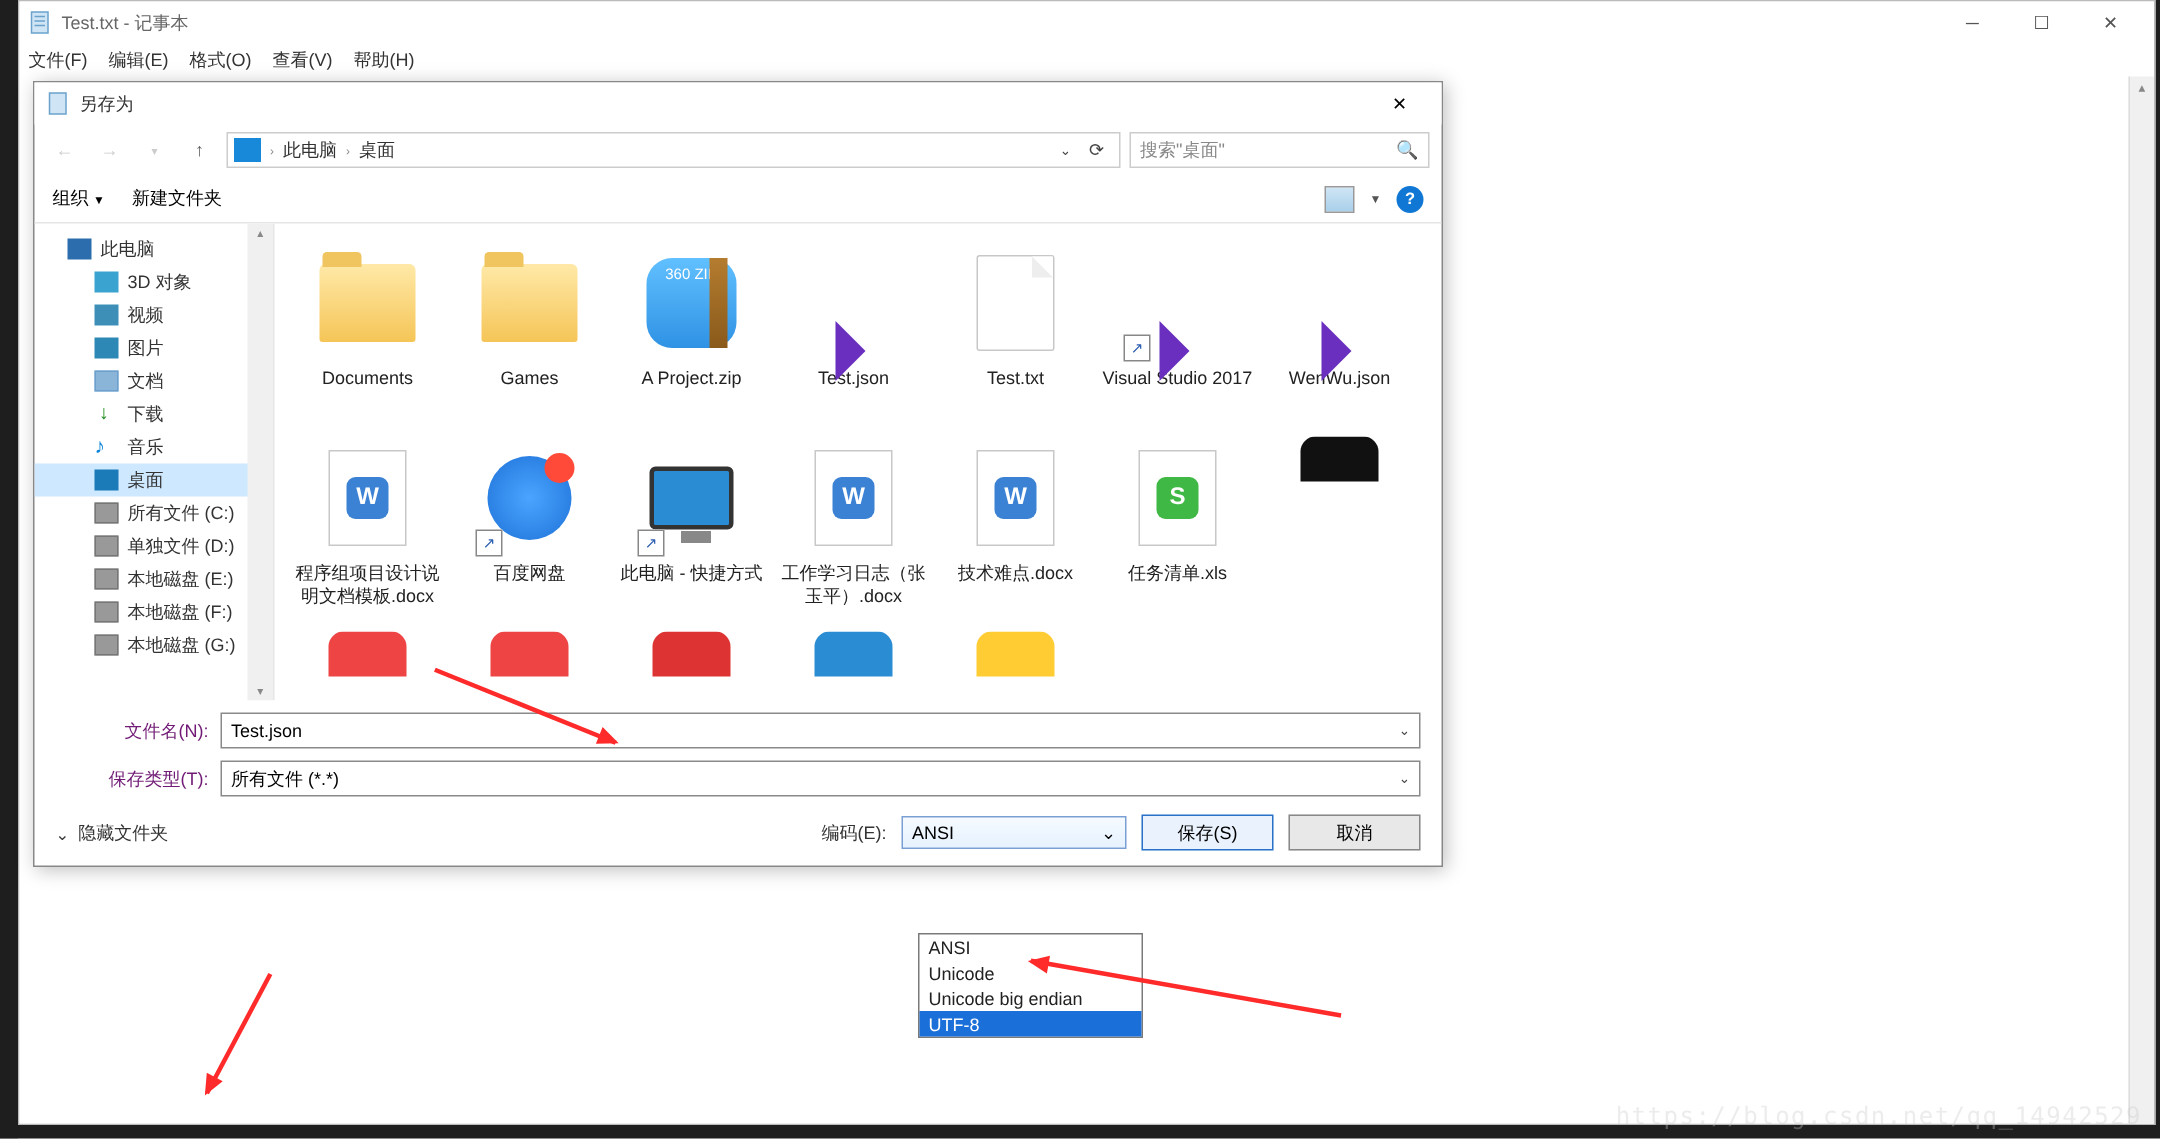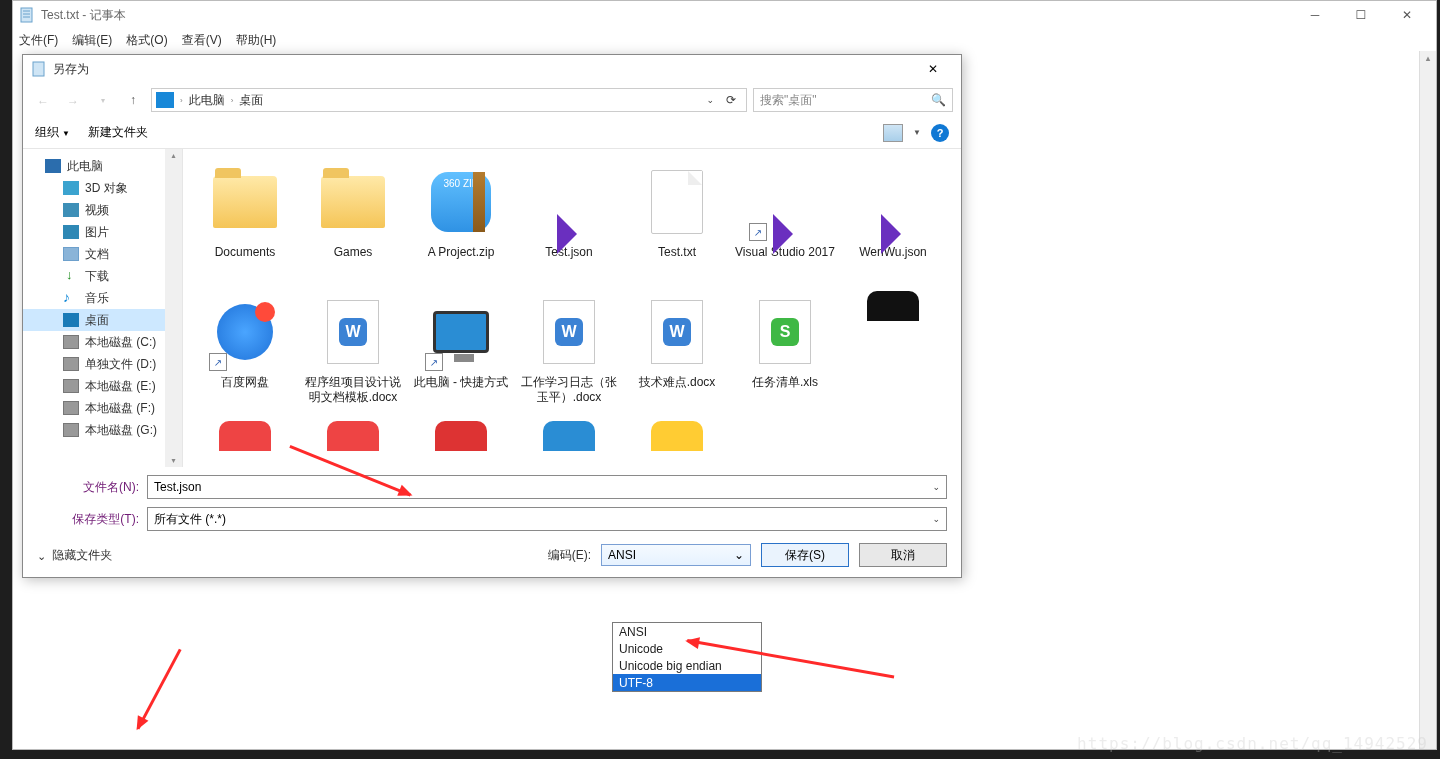--- a/index.html
+++ b/index.html
@@ -199,21 +199,21 @@
         <div class="tree-item sub">
           <div class="ti-icon ic-music">♪</div>
           <span>音乐</span>
         </div>
         <div class="tree-item sub sel">
           <div class="ti-icon ic-desk"></div>
           <span>桌面</span>
         </div>
         <div class="tree-item sub">
           <div class="ti-icon ic-disk"></div>
-          <span>本地磁盘 (C:)</span>
+          <span>所有文件 (C:)</span>
         </div>
         <div class="tree-item sub">
           <div class="ti-icon ic-disk"></div>
           <span>单独文件 (D:)</span>
         </div>
         <div class="tree-item sub">
           <div class="ti-icon ic-disk"></div>
           <span>本地磁盘 (E:)</span>
         </div>
         <div class="tree-item sub">
@@ -264,30 +264,30 @@
           </div>
           <div class="file-name">Visual Studio 2017</div>
         </div>
         <div class="file-item">
           <div class="file-icon">
             <div class="vs"></div>
           </div>
           <div class="file-name">WenWu.json</div>
         </div>
         <div class="file-item">
+          <div class="file-icon">
+            <div class="docx"></div>
+          </div>
+          <div class="file-name">程序组项目设计说明文档模板.docx</div>
+        </div>
+        <div class="file-item">
           <div class="file-icon shortcut">
             <div class="baidu"></div>
           </div>
           <div class="file-name">百度网盘</div>
-        </div>
-        <div class="file-item">
-          <div class="file-icon">
-            <div class="docx"></div>
-          </div>
-          <div class="file-name">程序组项目设计说明文档模板.docx</div>
         </div>
         <div class="file-item">
           <div class="file-icon shortcut">
             <div class="monitor"></div>
           </div>
           <div class="file-name">此电脑 - 快捷方式</div>
         </div>
         <div class="file-item">
           <div class="file-icon">
             <div class="docx"></div>

